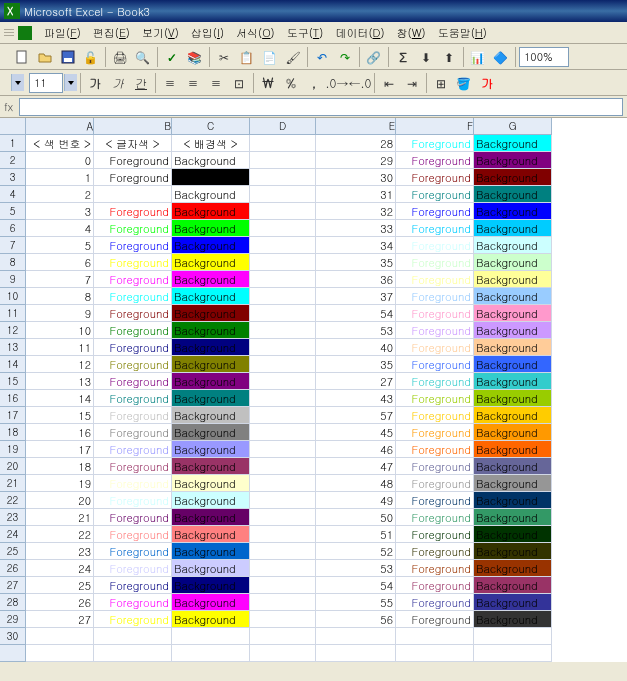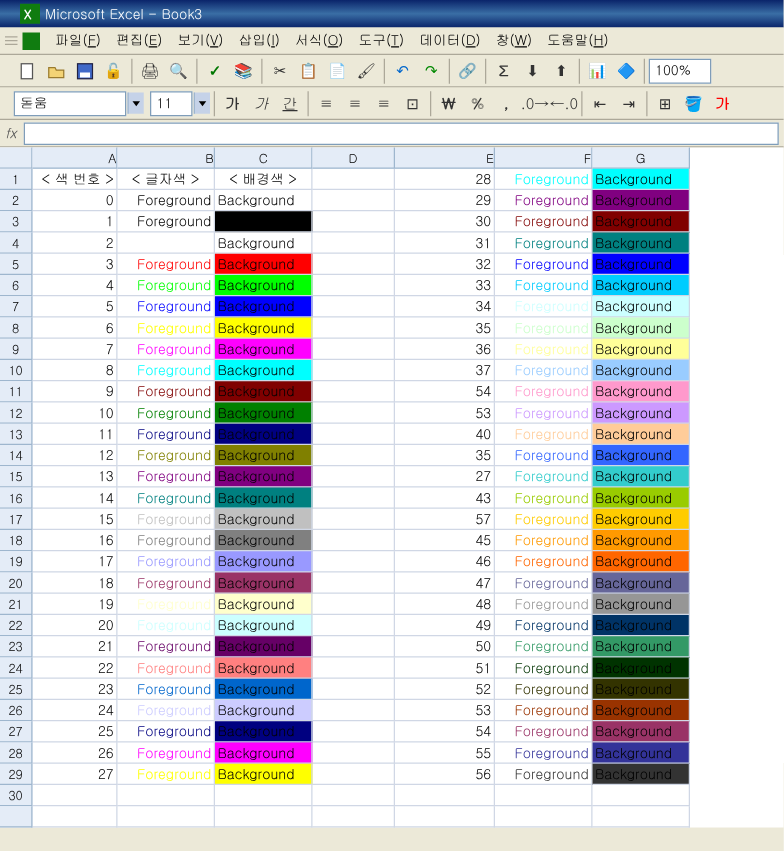--- a/index.html
+++ b/index.html
@@ -1,17 +1,17 @@
 <!DOCTYPE html>
 <html><head>
 <meta charset="utf-8">
 <style>
 *{box-sizing:border-box;margin:0;padding:0}
 body{font-family:"Gulim","Dotum",sans-serif;font-size:11px;background:#ece9d8;width:627px;height:681px;overflow:hidden}
-.titlebar{background:linear-gradient(to bottom,#0a246a,#3a6ea5 50%,#0a246a);color:#fff;height:22px;display:flex;align-items:center;padding:0 16px;font-size:11px}
+.titlebar{background:linear-gradient(to bottom,#0a246a,#3a6ea5 50%,#0a246a);color:#fff;height:22px;display:flex;align-items:center;padding:0 4px;font-size:11px}
 .titlebar .icon{width:16px;height:16px;margin-right:4px;background:#107c10;display:inline-block;position:relative}
 .titlebar .icon::after{content:"X";color:#fff;font-weight:bold;position:absolute;left:3px;top:1px;font-size:10px}
 .menubar{background:#ece9d8;height:22px;display:flex;align-items:center;padding:0 4px;font-size:11px;border-bottom:1px solid #aca899}
 .menubar .mh{width:10px;height:16px;margin-right:4px;display:flex;flex-direction:column;justify-content:center;gap:2px}
 .menubar .mh div{height:1px;background:#aca899}
 .menubar .ei{width:14px;height:14px;background:#107c10;margin-right:6px}
 .menubar span{padding:0 6px;cursor:default}
 .menubar span u{text-decoration:underline}
 .toolbar{background:#ece9d8;height:26px;display:flex;align-items:center;padding:0 4px;gap:1px;border-bottom:1px solid #aca899}
 .tb{width:22px;height:22px;display:flex;align-items:center;justify-content:center;font-size:12px;color:#333;cursor:default}
@@ -116,23 +116,20 @@
       <span>100%</span>
     </div>
 </div>
 
 <div class="fmtbar">
   <div class="mh" style="width:6px">
       <div></div>
       <div></div>
       <div></div>
     </div>
-  <div class="combo" style="width:90px">
-      <span>돋움</span>
-    </div>
   <div class="dd"></div>
   <div class="combo" style="width:34px;margin-left:4px">
       <span>11</span>
     </div>
   <div class="dd"></div>
   <div class="sep"></div>
   <div class="tb" style="font-weight:bold">가</div>
   <div class="tb" style="font-style:italic">가</div>
   <div class="tb" style="text-decoration:underline">간</div>
   <div class="sep"></div>
@@ -149,21 +146,21 @@
   <div class="sep"></div>
   <div class="tb">⇤</div>
   <div class="tb">⇥</div>
   <div class="sep"></div>
   <div class="tb">⊞</div>
   <div class="tb">🪣</div>
   <div class="tb" style="color:red;font-weight:bold">가</div>
 </div>
 
 <div class="formbar">
-  <span style="font-style:italic;color:#555;margin-right:6px">fx</span>
+  <span style="color:#555;margin-right:6px">fx</span>
   <div style="flex:1;height:18px;background:#fff;border:1px solid #7f9db9"></div>
 </div>
 
 <div class="grid">
   <div class="row">
     <div class="hdr corner"></div>
     <div class="hdr cA">A</div>
     <div class="hdr cB">B</div>
     <div class="hdr cC">C</div>
     <div class="hdr cD">D</div>

